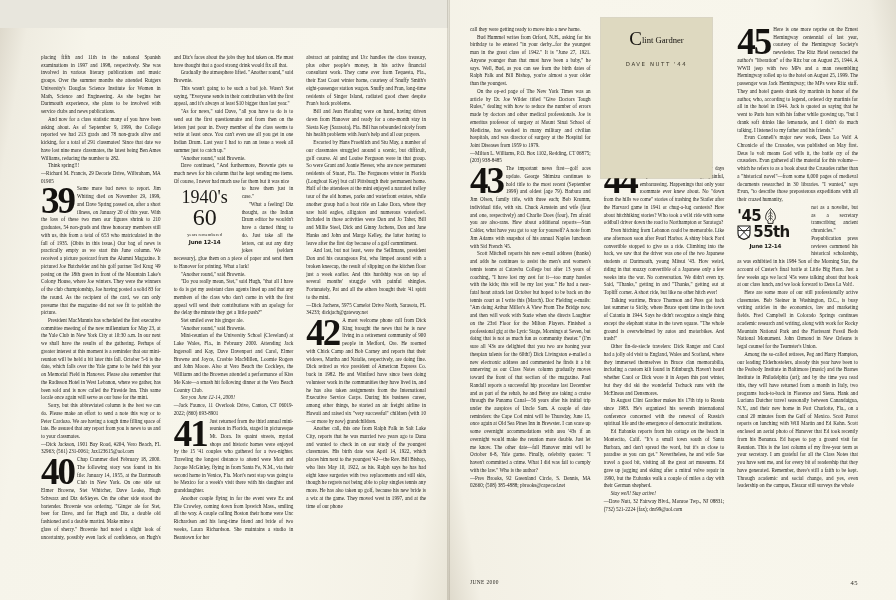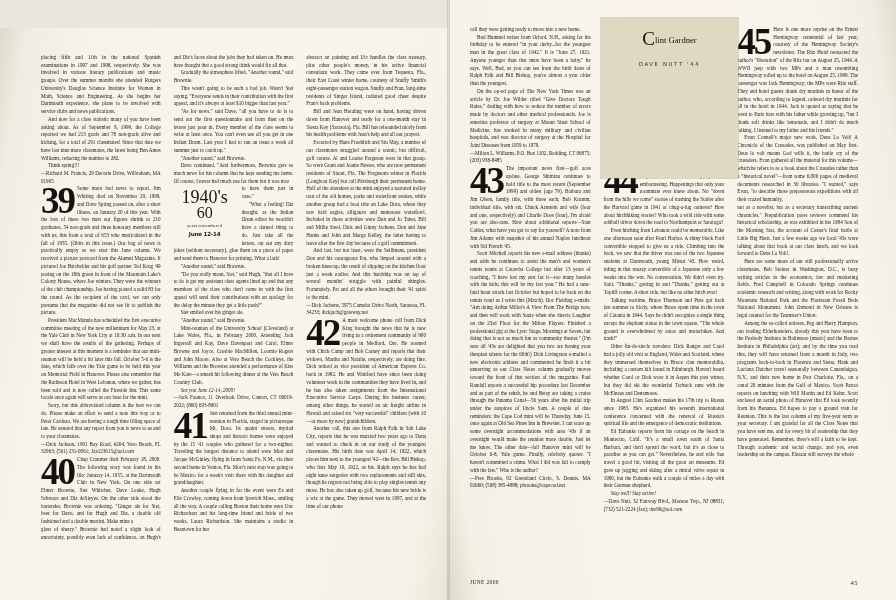--- a/index.html
+++ b/index.html
@@ -50,30 +50,30 @@
 
   
   .reunion-callout{
     float:left;
     width:62px;
     margin:3px 6px 3px 0;
     text-align:center;
     line-height:1;
   }
   .reunion-callout .decade{font-size:18px;letter-spacing:0px;}
-  .reunion-callout .years{font-size:16px;line-height:1.05;margin-top:-1px;}
+  .reunion-callout .years{font-size:24px;line-height:1.05;margin-top:-1px;}
   .reunion-callout .remembered{font-size:4.3px;letter-spacing:.2px;margin-top:2px;}
   .reunion-callout .dates{
     font-family:"DejaVu Sans", sans-serif;
     font-weight:bold;font-size:5.6px;margin-top:3px;letter-spacing:-.2px;
   }
 
   
   .pullquote{
-    position:absolute;left:153px;top:18px;width:137px;height:160px;
+    position:absolute;left:153px;top:18px;width:111px;height:160px;
     background:#ded9c0;
     box-sizing:border-box;
     padding:16px 11px 8px 11px;
     text-align:center;
     z-index:10;
     box-shadow:0 0 0 1px rgba(160,152,120,.35);
   }
   .pullquote .q{
     font-size:8.6px;line-height:1.62;color:#15130f;
   }
@@ -220,20 +220,42 @@
         <p>In August Clint Gardner makes his 17th trip to Russia since 1983. He's organized his seventh international conference concerned with the renewal of Russia's spiritual life and the emergence of democratic institutions.</p>
         <p>Ed Eubanks reports from his cottage on the beach in Montecito, Calif. "It's a small town south of Santa Barbara, and don't spread the word, but it's as close to paradise as you can get." Nevertheless, he and wife Sue travel a good bit, visiting all the great art museums. Ed gave up jogging and skiing after a mitral valve repair in 1990, but the Eubanks walk a couple of miles a day with their German shepherd.</p>
         <p style="font-style:italic">Stay well! Stay active!</p>
         <p class="noind sig">—Dave Nutt, 32 Fairway Blvd., Monroe Twp., NJ 08831; (732) 521-2224 (fax); dnr99@aol.com</p>
       </div>
 
       <div class="entry">
         <p class="noind"><span class="yearnum">45</span><span>Here is one more reprise on the Ernest Hemingway centennial of last year, courtesy of the Hemingway Society's newsletter. The Ritz Hotel reenacted the author's "liberation" of the Ritz bar on August 25, 1944. A WWII jeep with two MPs and a man resembling Hemingway rolled up to the hotel on August 25, 1999. The passenger was Jack Hemingway; the MPs were Ritz staff. They and hotel guests drank dry martinis in honor of the author, who, according to legend, ordered dry martinis for all in the hotel in 1944. Jack is quoted as saying that he went to Paris bars with his father while growing up, "but I drank soft drinks like lemonade, and I didn't do much talking. I listened to my father and his friends."</span></p>
         <p>Evan Connell's major new work, Deus Lo Volt! A Chronicle of the Crusades, was published on May first. Deus lo volt means God wills it, the battle cry of the crusaders. Evan gathered all the material for this volume—which he refers to as a book about the Crusades rather than a "historical novel"—from some 6,000 pages of medieval documents researched in 30 libraries. "I wanted," says Evan, "to describe those preposterous expeditions with all their crazed humanity,</p>
 
+        <div class="reunion45">
+          <div class="row1">
+            <span class="y45">'45</span>
+            <span>
+              <svg width="13" height="16" viewBox="0 0 13 16">
+                <path d="M6.5 0.6 C4.1 2.6 2.2 5.2 1.7 8.2 C1.3 10.6 2.4 12.5 4.0 12.9 L4.0 15.4 L9.0 15.4 L9.0 12.9 C10.6 12.5 11.7 10.6 11.3 8.2 C10.8 5.2 8.9 2.6 6.5 0.6 Z" fill="none" stroke="#1b1a17" stroke-width="0.9"></path>
+                <path d="M6.5 2.2 L6.5 12.6 M6.5 4.2 L4.3 6.2 M6.5 4.2 L8.7 6.2 M6.5 7.0 L4.0 9.2 M6.5 7.0 L9.0 9.2 M6.5 9.8 L4.2 11.6 M6.5 9.8 L8.8 11.6" stroke="#1b1a17" stroke-width="0.65" fill="none"></path>
+              </svg>
+            </span>
+          </div>
+          <div class="row2">
+            <span>
+              <svg width="14" height="15" viewBox="0 0 14 15">
+                <path d="M1 1 L13 1 L13 8.5 C13 11.6 10.4 13.6 7 14.4 C3.6 13.6 1 11.6 1 8.5 Z" fill="#ffffff" stroke="#1b1a17" stroke-width="1.1"></path>
+                <path d="M1.6 1.6 L12.4 13.0 M12.4 1.6 L1.6 13.0" stroke="#1b1a17" stroke-width="0.9"></path>
+                <path d="M1 5.5 L13 5.5" stroke="#1b1a17" stroke-width="0.8"></path>
+              </svg>
+            </span>
+            <span class="th55">55th</span>
+          </div>
+          <div class="dates">June 12-14</div>
+        </div>
 
         <p class="noind">not as a novelist, but as a secretary transcribing ancient chronicles." Prepublication press reviews commend his historical scholarship, as was exhibited in his 1984 Son of the Morning Star, the account of Custer's final battle at Little Big Horn. Just a few weeks ago we local '45s were talking about that book at our class lunch, and we look forward to Deus La Volt!.</p>
         <p>Here are some more of our still professionally active classmates. Bob Steiner in Washington, D.C., is busy writing articles in the economics, law and marketing fields. Fred Campbell in Colorado Springs continues academic research and writing, along with work for Rocky Mountain National Park and the Florissant Fossil Beds National Monument. John Ormond in New Orleans is legal counsel for the Teamster's Union.</p>
         <p>Among the so-called retirees, Peg and Harry Hampton, our leading Elderhostelers, already this year have been to the Peabody Institute in Baltimore (music) and the Barnes Institute in Philadelphia (art); and by the time you read this, they will have returned from a month in Italy, two programs back-to-back in Florence and Siena. Hank and Luciana Dutcher travel seasonally between Canandaigua, N.Y., and their new home in Port Charlotte, Fla., on a canal 20 minutes from the Gulf of Mexico. Scott Parrot reports on lunching with Will Martin and Ed Kohn. Scott enclosed an aerial photo of Hanover that Ed took recently from his Bonanza. Ed hopes to pay a ground visit for Reunion. This is the last column of my five-year term as your secretary. I am grateful for all the Class Notes that you have sent me, and for every bit of readership that they have generated. Remember, there's still a faith to be kept. Through academic and social change, and yes, even leadership on the campus, Eleazar still surveys the whole</p>
       </div>
 
     </div>
 
     <div class="footer">
       <span class="mast">JUNE 2000</span>

